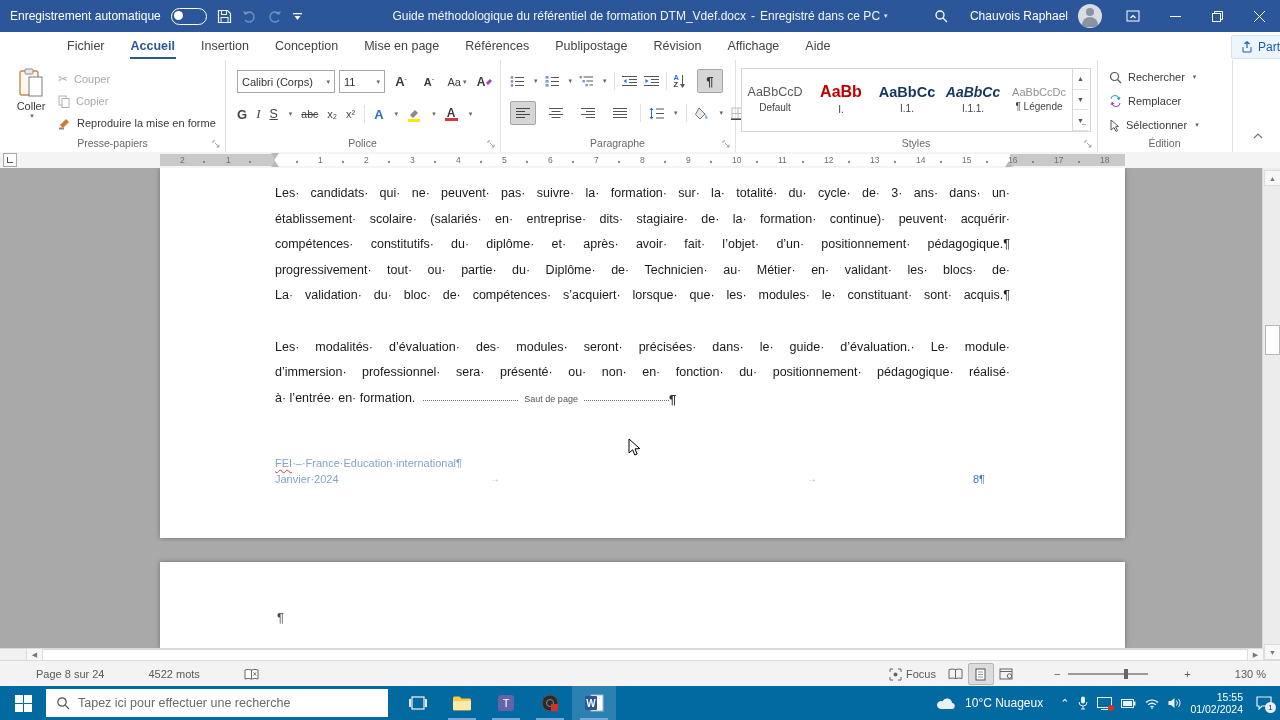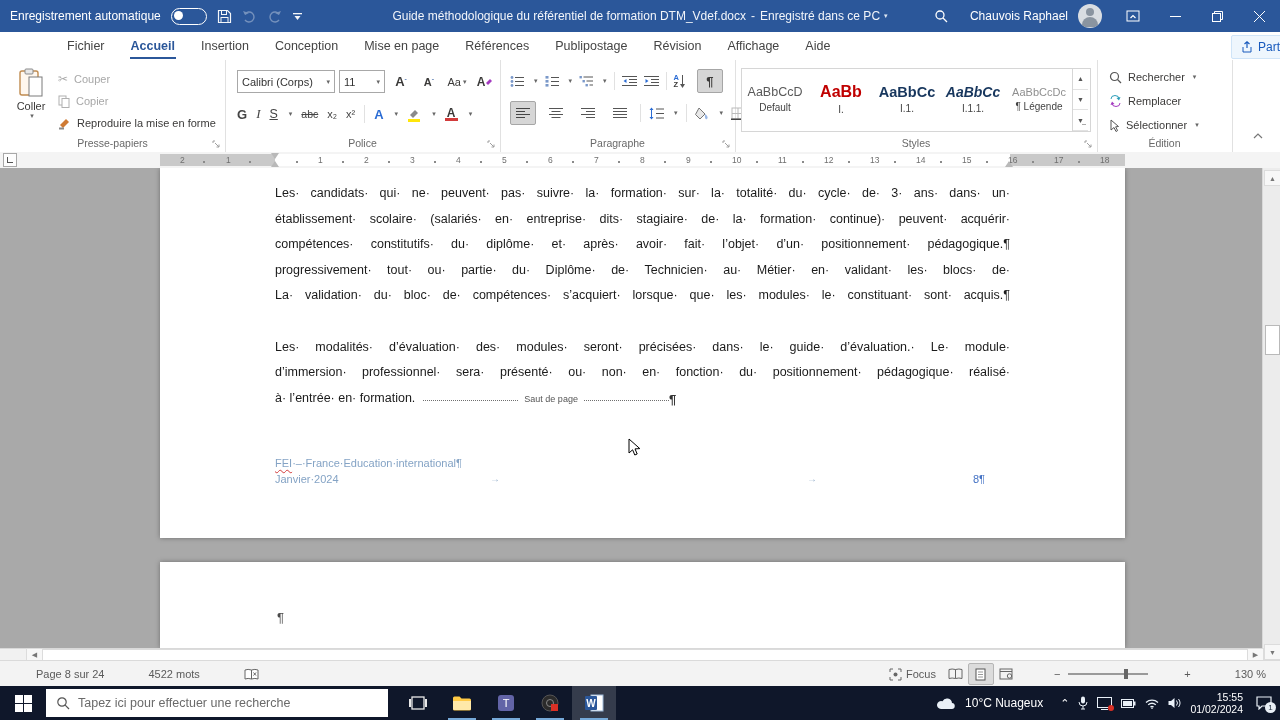--- a/index.html
+++ b/index.html
@@ -83,21 +83,21 @@
   
   .statusbar{left:0;top:660px;width:1280px;height:26px;background:#f3f3f3;border-top:1px solid #dadada;
              display:flex;align-items:center;font-size:11px;color:#5a5a5a;}
   .st-item{padding:0 8px;display:flex;align-items:center;gap:4px;margin-left:28px;}
   .viewbtn{width:24px;height:20px;display:flex;align-items:center;justify-content:center;border-radius:2px;}
   .viewbtn.sel{background:#dcdcdc;border:1px solid #b5b5b5;}
   .zoomtrack{width:80px;height:2px;background:#9a9a9a;position:relative;}
   .zoomthumb{position:absolute;left:56px;top:-4px;width:4px;height:10px;background:#666;}
 
   
-  .taskbar{left:0;top:686px;width:1280px;height:34px;background:#0f172a;display:flex;align-items:center;color:#fff;}
+  .taskbar{left:0;top:686px;width:1280px;height:34px;background:#0369a1;display:flex;align-items:center;color:#fff;}
   .tk-btn{width:46px;height:34px;display:flex;align-items:center;justify-content:center;position:relative;}
   .tk-search{width:322px;height:28px;background:#ffffff;border:1px solid #50master5a66;display:flex;align-items:center;gap:8px;
              padding:0 10px;color:#6a6a6a;font-size:12.5px;}
   .tk-app{width:44px;height:34px;display:flex;align-items:center;justify-content:center;position:relative;}
   .tk-app.running::after{content:"";position:absolute;left:8px;right:8px;bottom:0;height:2px;background:#76a9d8;}
   .tk-app.active{background:rgba(255,255,255,.16);}
   .tray{position:absolute;right:0;top:0;height:34px;display:flex;align-items:center;gap:9px;padding-right:8px;font-size:12px;}
   .clock{text-align:right;font-size:10.5px;line-height:12px;}
   .badge{position:absolute;right:-4px;bottom:-3px;width:11px;height:11px;border-radius:50%;background:#e8eef5;
          color:#1d2b3a;font-size:8px;display:flex;align-items:center;justify-content:center;}

